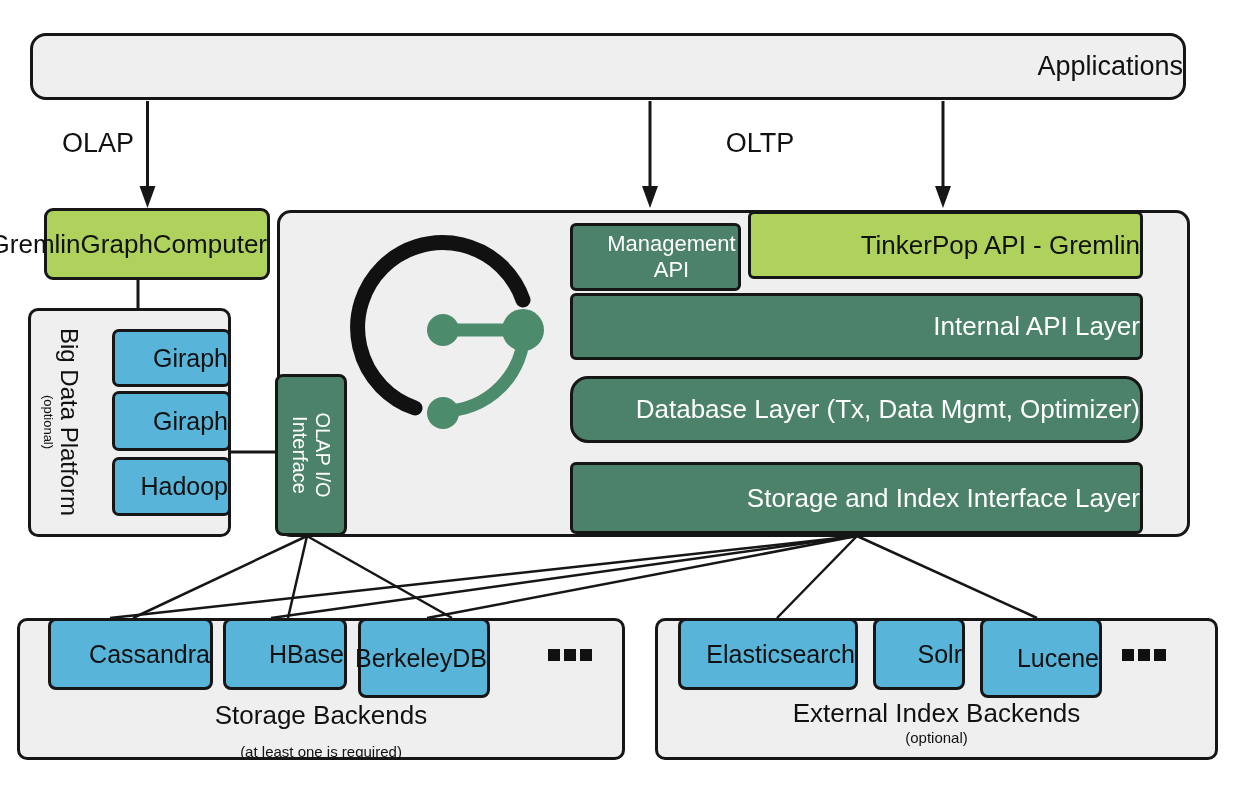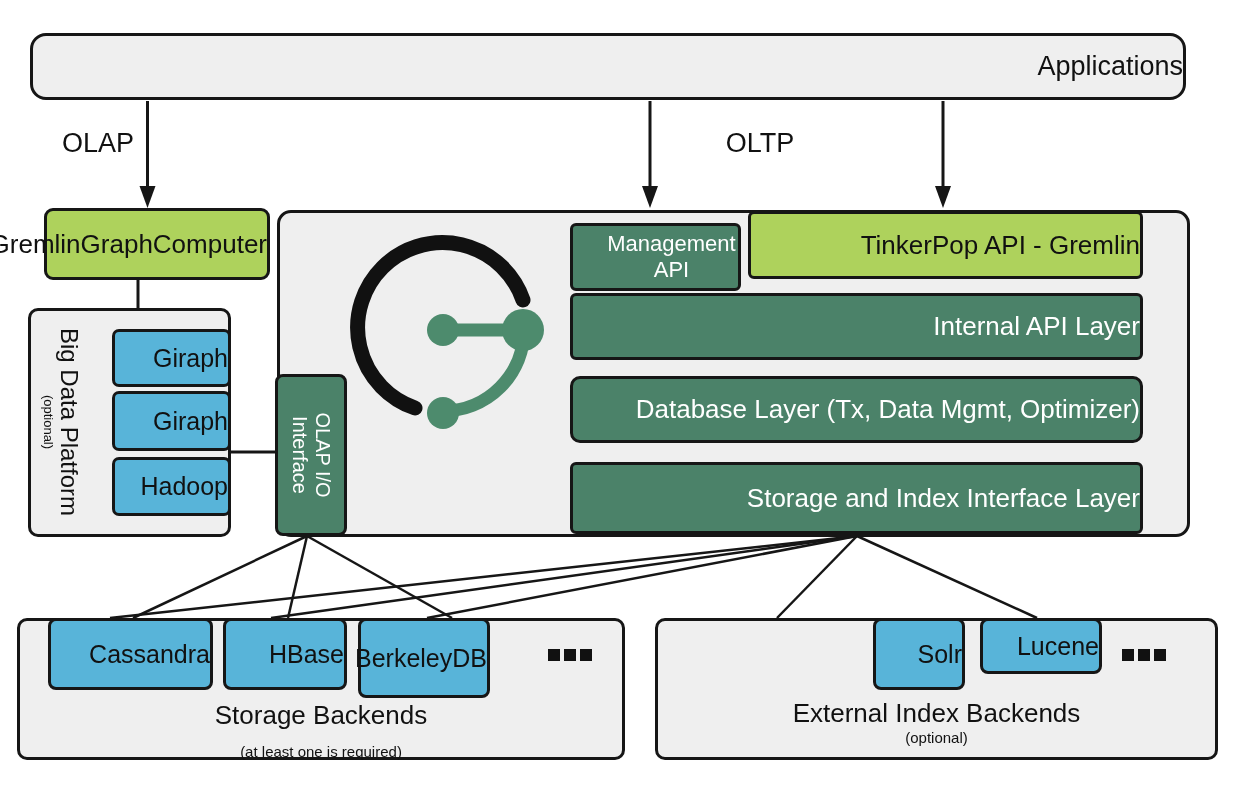--- a/index.html
+++ b/index.html
@@ -95,21 +95,21 @@
 
   <div class="box green" style="left:570px;top:211px;width:171px;height:68px;border-radius:6px;font-size:22px;margin-top:12px;">
     <span>Management API</span>
   </div>
   <div class="box lime" style="left:748px;top:211px;width:395px;height:68px;border-radius:6px;font-size:26px;">
     <span>TinkerPop API - Gremlin</span>
   </div>
   <div class="box green" style="left:570px;top:293px;width:573px;height:67px;border-radius:6px;font-size:26px;">
     <span>Internal API Layer</span>
   </div>
-  <div class="box green" style="left:570px;top:376px;width:573px;height:67px;border-radius:10px;font-size:26px;">
+  <div class="box green" style="left:570px;top:376px;width:573px;height:67px;border-radius:18px;font-size:26px;">
     <span>Database Layer (Tx, Data Mgmt, Optimizer)</span>
   </div>
   <div class="box green" style="left:570px;top:462px;width:573px;height:72px;border-radius:6px;font-size:26px;">
     <span>Storage and Index Interface Layer</span>
   </div>
 
   <div class="box gray" style="left:17px;top:618px;width:608px;height:142px;border-radius:10px;"></div>
   <div class="box blue" style="left:48px;top:618px;width:165px;height:72px;border-radius:8px;font-size:25px;">
     <span>Cassandra</span>
   </div>
@@ -117,23 +117,26 @@
     <span>HBase</span>
   </div>
   <div class="box blue" style="left:358px;top:618px;width:132px;height:80px;border-radius:8px;font-size:25px;">
     <span>BerkeleyDB</span>
   </div>
   <div class="abs dots" style="left:546px;top:647px;"><i></i><i></i><i></i></div>
   <div class="lbl" style="left:17px;top:700px;width:608px;font-size:26px;">Storage Backends</div>
   <div class="lbl" style="left:17px;top:731px;width:608px;font-size:15px;margin-top:12px;">(at least one is required)</div>
 
   <div class="box gray" style="left:655px;top:618px;width:563px;height:142px;border-radius:10px;"></div>
+  <div class="box blue" style="left:678px;top:618px;width:180px;height:72px;border-radius:8px;font-size:25px;">
+    <span>Elasticsearch</span>
+  </div>
   <div class="box blue" style="left:873px;top:618px;width:92px;height:72px;border-radius:8px;font-size:25px;">
     <span>Solr</span>
   </div>
-  <div class="box blue" style="left:980px;top:618px;width:122px;height:56px;border-radius:8px;font-size:25px;">
+  <div class="box blue" style="left:980px;top:618px;width:122px;height:80px;border-radius:8px;font-size:25px;">
     <span>Lucene</span>
   </div>
   <div class="abs dots" style="left:1120px;top:647px;"><i></i><i></i><i></i></div>
   <div class="lbl" style="left:655px;top:698px;width:563px;font-size:26px;">External Index Backends</div>
   <div class="lbl" style="left:655px;top:729px;width:563px;font-size:15px;">(optional)</div>
 
 </div>
 
 </body></html>

